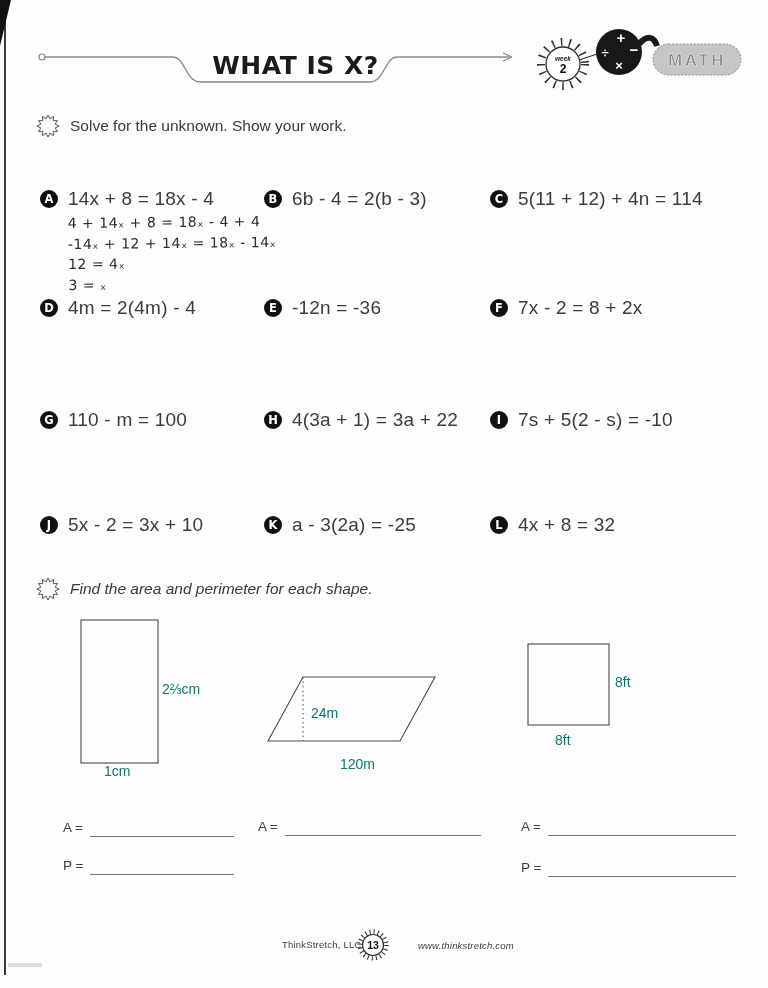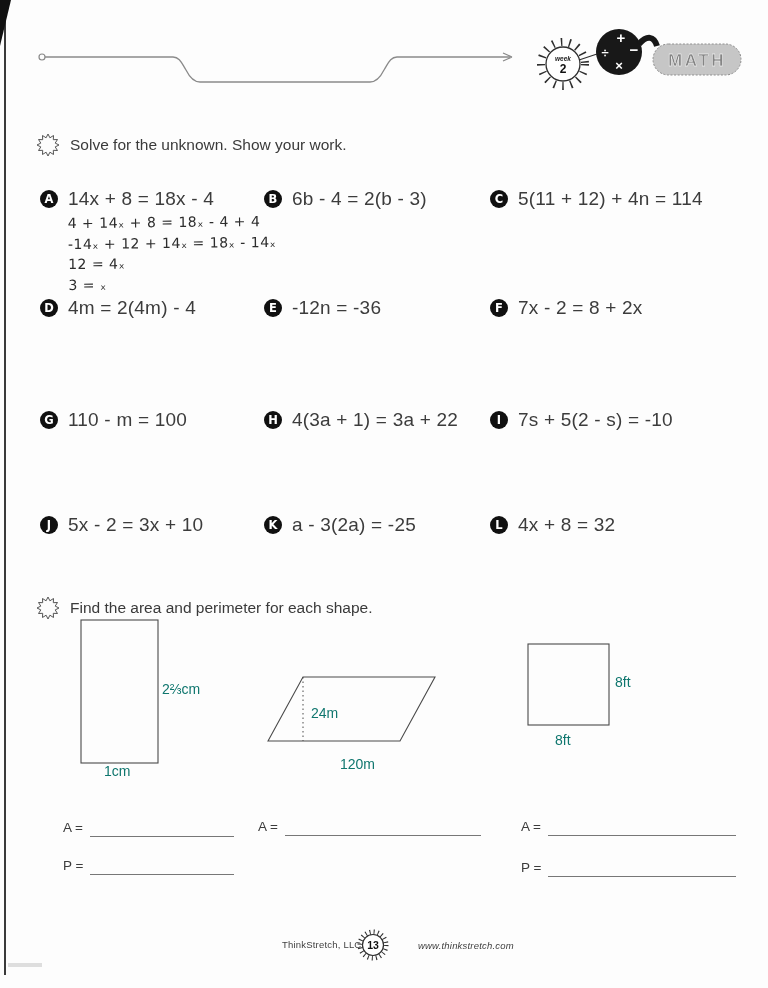--- a/index.html
+++ b/index.html
@@ -16,21 +16,21 @@
 
   
   .hdr-line { position:absolute; left:30px; top:42px; }
   .title { position:absolute; left:193px; top:51px; width:205px; text-align:center;
     font-family:"DejaVu Sans", sans-serif; font-weight:800; font-size:25px;
     letter-spacing:.5px; color:#1b1b1b; }
   .hdr-badges { position:absolute; left:533px; top:24px; }
 
   
   .instr { position:absolute; display:flex; gap:10px; align-items:center;
-    font-size:15.5px; color:#3a3a3a;margin-top:19px; }
+    font-size:15.5px; color:#3a3a3a; }
 
   
   .prob { position:absolute; display:flex; gap:10px; align-items:flex-start; }
   .badge-letter { width:18px; height:18px; border-radius:50%; background:#101010; color:#fff;
     font-family:"DejaVu Sans", sans-serif; font-weight:bold; font-size:11.5px;
     display:inline-flex; align-items:center; justify-content:center; flex:0 0 auto; margin-top:1px; }
   .eq { font-size:19px; color:#3c3c3c; letter-spacing:.2px; line-height:19px; }
   .work { margin-top:4px; font-family:"DejaVu Sans", sans-serif; font-size:14px;
     color:#2d2d2d; line-height:20.5px; letter-spacing:.5px; transform:rotate(-.6deg); }
 
@@ -55,20 +55,21 @@
 
   <div class="scan-edge"></div>
   <div class="scan-corner"></div>
   <div class="scan-smudge"></div>
 
   <svg class="hdr-line" width="500" height="55" viewBox="0 0 500 55">
     <circle cx="12" cy="15" r="3" fill="none" stroke="#8a8a8a" stroke-width="1.2"></circle>
     <path d="M 15 15 H 143 C 150 15 152 22 156 28 C 159 34 163 40 170 40 H 340 C 347 40 351 34 354 28 C 358 22 360 15 367 15 H 480" fill="none" stroke="#8a8a8a" stroke-width="1.3"></path>
     <path d="M 482 15 l -9 -4 M 482 15 l -9 4" fill="none" stroke="#8a8a8a" stroke-width="1.3"></path>
   </svg>
+  <div class="title">WHAT IS X?</div>
 
   <svg class="hdr-badges" width="212" height="82" viewBox="0 0 212 82">
     <line x1="46" y1="36" x2="64" y2="30" stroke="#2e2e2e" stroke-width="1.2"></line>
     <g>
       <circle cx="30" cy="40" r="22" fill="none" stroke="#2e2e2e" stroke-width="8" stroke-dasharray="1.5 6.9"></circle>
       <circle cx="30" cy="40" r="17" fill="#fff" stroke="#2e2e2e" stroke-width="1.3"></circle>
       <text x="30" y="37" text-anchor="middle" font-size="6.5" font-style="italic" font-weight="bold" fill="#222">week</text>
       <text x="30" y="49" text-anchor="middle" font-size="12" font-weight="bold" fill="#111">2</text>
     </g>
     <g>
@@ -145,21 +146,21 @@
   </div>
   <div class="prob" style="left:264px; top:515px;">
     <span class="badge-letter">K</span>
     <div class="eq">a - 3(2a) = -25</div>
   </div>
   <div class="prob" style="left:490px; top:515px;">
     <span class="badge-letter">L</span>
     <div class="eq">4x + 8 = 32</div>
   </div>
 
-  <div class="instr" style="left:36px; top:577px;">
+  <div class="instr" style="left:36px; top:577px;font-style:italic;">
     <svg width="24" height="24" viewBox="0 0 24 24">
       <polygon points="12,1 13.9,4.8 17.5,2.5 17.3,6.7 21.5,6.5 19.2,10.1 23,12 19.2,13.9 21.5,17.5 17.3,17.3 17.5,21.5 13.9,19.2 12,23 10.1,19.2 6.5,21.5 6.7,17.3 2.5,17.5 4.8,13.9 1,12 4.8,10.1 2.5,6.5 6.7,6.7 6.5,2.5 10.1,4.8" fill="#fdfdfd" stroke="#555" stroke-width="1"></polygon>
     </svg>
     <span>Find the area and perimeter for each shape.</span>
   </div>
 
   <svg class="shape" style="left:78px; top:617px;" width="84" height="150" viewBox="0 0 84 150">
     <rect x="3" y="3" width="77" height="143" fill="none" stroke="#4a4a4a" stroke-width="1.1"></rect>
   </svg>
   <div class="shape-label" style="left:162px; top:681px;">2⅔cm</div>

